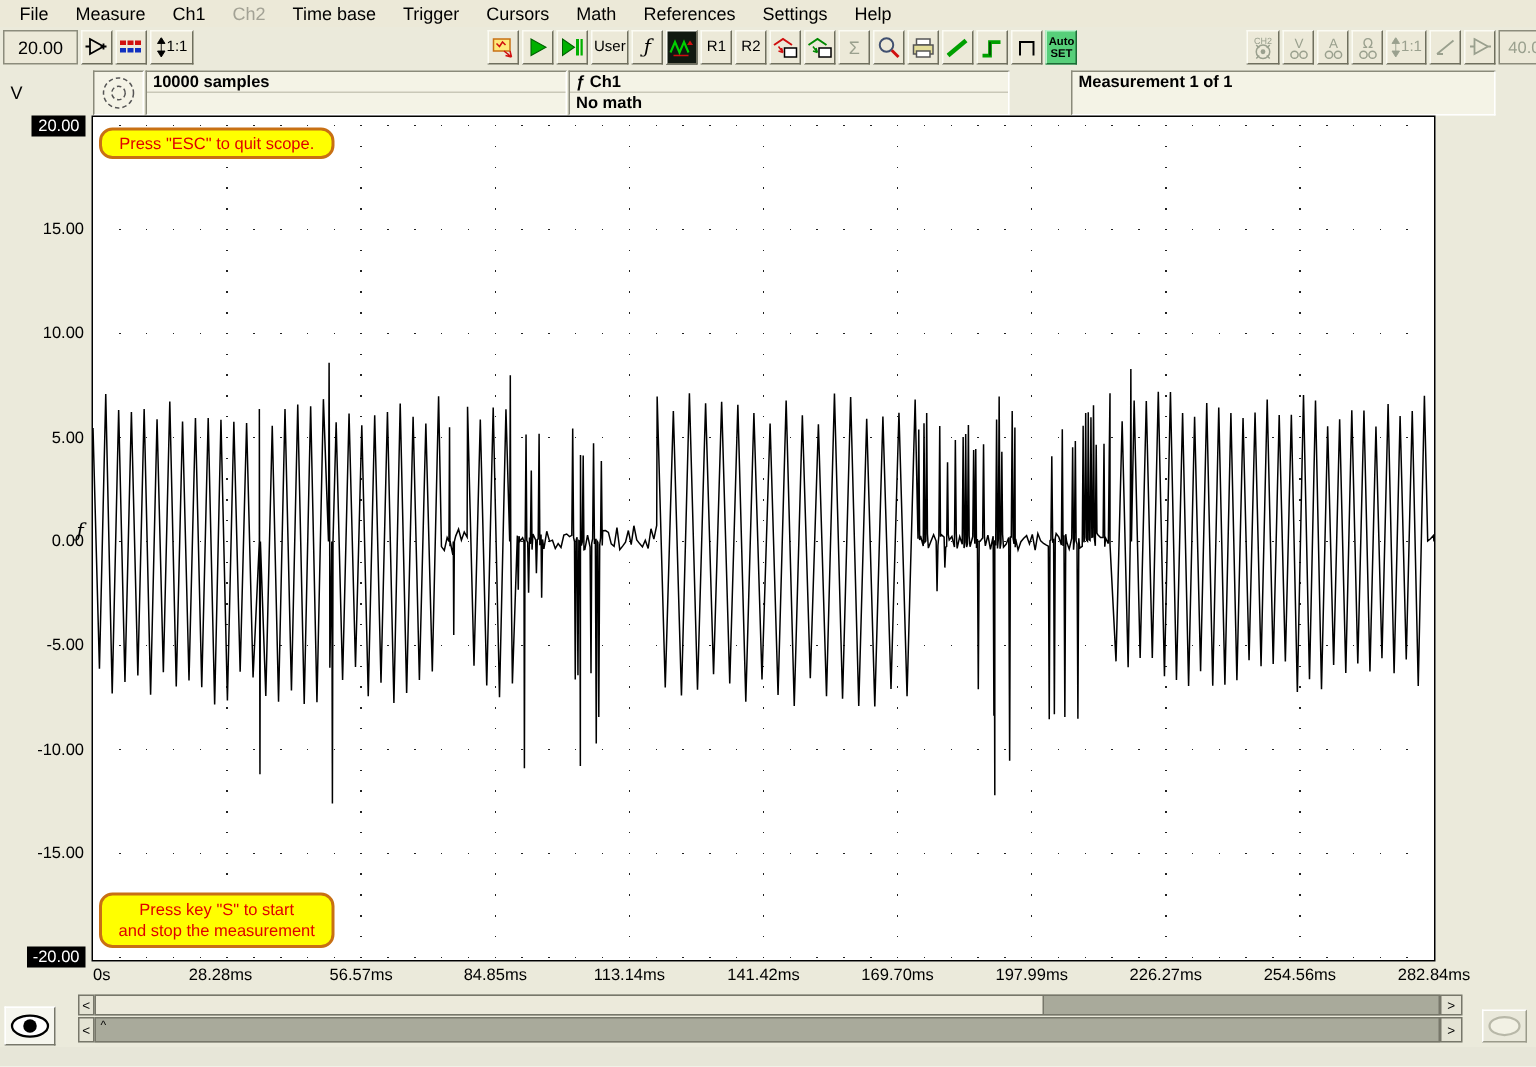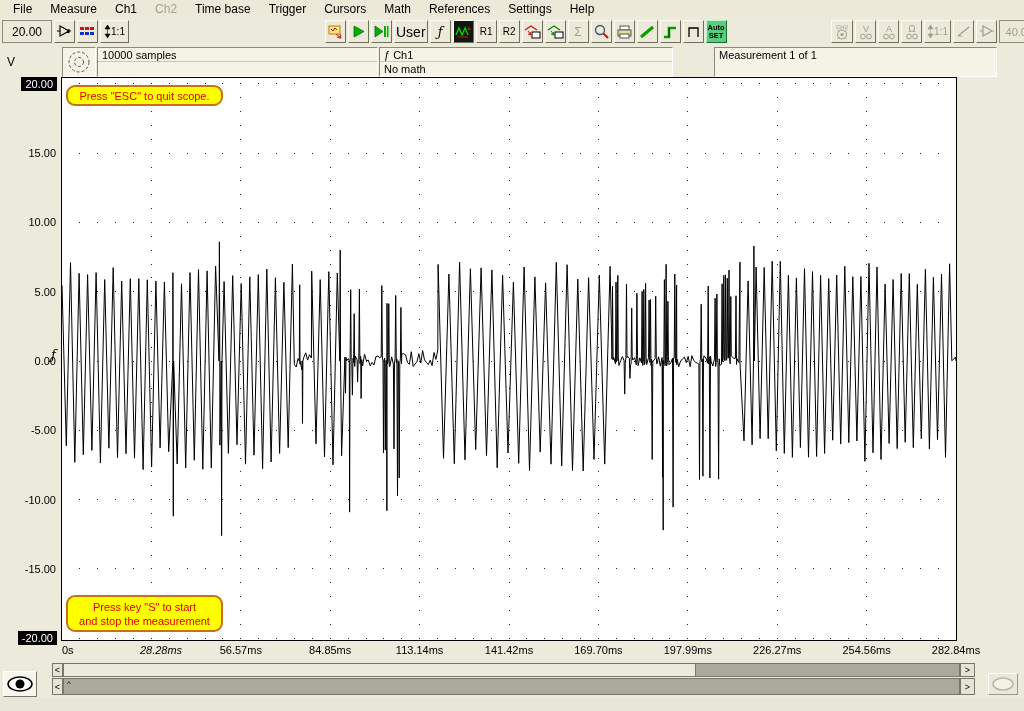--- a/index.html
+++ b/index.html
@@ -21,31 +21,31 @@
                 display:flex; align-items:center; justify-content:center; font-size:12px; color:#000; }
   .tb-btn { min-width:21px; height:23px; background:#ece9d8; border:1px solid;
             border-color:#fbfbf4 #6f6f5e #6f6f5e #fbfbf4;
             display:inline-flex; align-items:center; justify-content:center;
             font-size:10px; color:#000; padding:0 1px; cursor:default; }
   .tb-btn.dark { background:#101810; }
   .tb-btn.green { background:#57cf7a; border-color:#bdf2cd #1d6b36 #1d6b36 #bdf2cd; }
   .tb-btn.disabled { color:#9aa08e; }
   .tb-display.disabled { color:#9aa08e; width:48px; font-size:11px; }
   .autoset-txt { font-weight:bold; font-size:7.5px; line-height:8px; text-align:center; color:#000; }
-  .user-txt { font-size:14px; } .r-txt { font-size:10px; }
+  .user-txt { font-size:10px; } .r-txt { font-size:10px; }
   .f-txt { font-family:"DejaVu Serif", serif; font-style:italic; font-size:13px; }
   .sigma-txt { font-size:12px; }
 
   
   .infobar { position:absolute; top:47px; left:0; width:1024px; height:31px; }
   .info-icon-box { position:absolute; left:62px; top:0; width:34px; height:30px;
                    background:#f4f3e6; border:1px solid; border-color:#8a8a7a #fff #fff #8a8a7a;
                    display:flex; align-items:center; justify-content:center; }
   .info-panel { position:absolute; top:0; height:30px; background:#f4f3e6;
-                border:1px solid; border-color:#8a8a7a #fff #fff #8a8a7a; }
+                border:1px solid; border-color:#8a8a7a #fff #fff #8a8a7a;font-weight:bold; }
   .info-cell { height:14px; font-size:11px; color:#000; padding:1px 0 0 4px; white-space:nowrap; }
   .info-cell.divided { border-bottom:1px solid #c9c8b8; }
   .p1 { left:97px; width:281px; } .p2 { left:379px; width:294px; } .p3 { left:674px; width:283px;margin-left:40px; }
 
   
   .unit-label { position:absolute; left:7px; top:55px; font-size:12px; color:#000; }
   .plot { position:absolute; left:61px; top:77px; width:896px; height:564px;
           background:#fff; border:1px solid #000; }
   .plot svg { display:block; }
   .yaxis { position:absolute; left:0; top:78px; width:57px; height:562px; }
@@ -1123,21 +1123,21 @@
   <div class="hint hint-top">
     <span>Press "ESC" to quit scope.</span>
   </div>
   <div class="hint hint-bottom">
     <span>Press key "S" to start</span>
     <span>and stop the measurement</span>
   </div>
 
   <div class="xaxis" id="xaxis">
       <div class="xlab first" style="left: 62px;">0s</div>
-      <div class="xlab" style="left: 161px; font-style: italic;">28.28ms</div>
+      <div class="xlab" style="left: 147px;">28.28ms</div>
       <div class="xlab" style="left: 240.8px;">56.57ms</div>
       <div class="xlab" style="left: 330.2px;">84.85ms</div>
       <div class="xlab" style="left: 419.6px;">113.14ms</div>
       <div class="xlab" style="left: 509px;">141.42ms</div>
       <div class="xlab" style="left: 598.4px;">169.70ms</div>
       <div class="xlab" style="left: 687.8px;">197.99ms</div>
       <div class="xlab" style="left: 777.2px;">226.27ms</div>
       <div class="xlab" style="left: 866.6px;">254.56ms</div>
       <div class="xlab" style="left: 956px;">282.84ms</div>
     </div>

